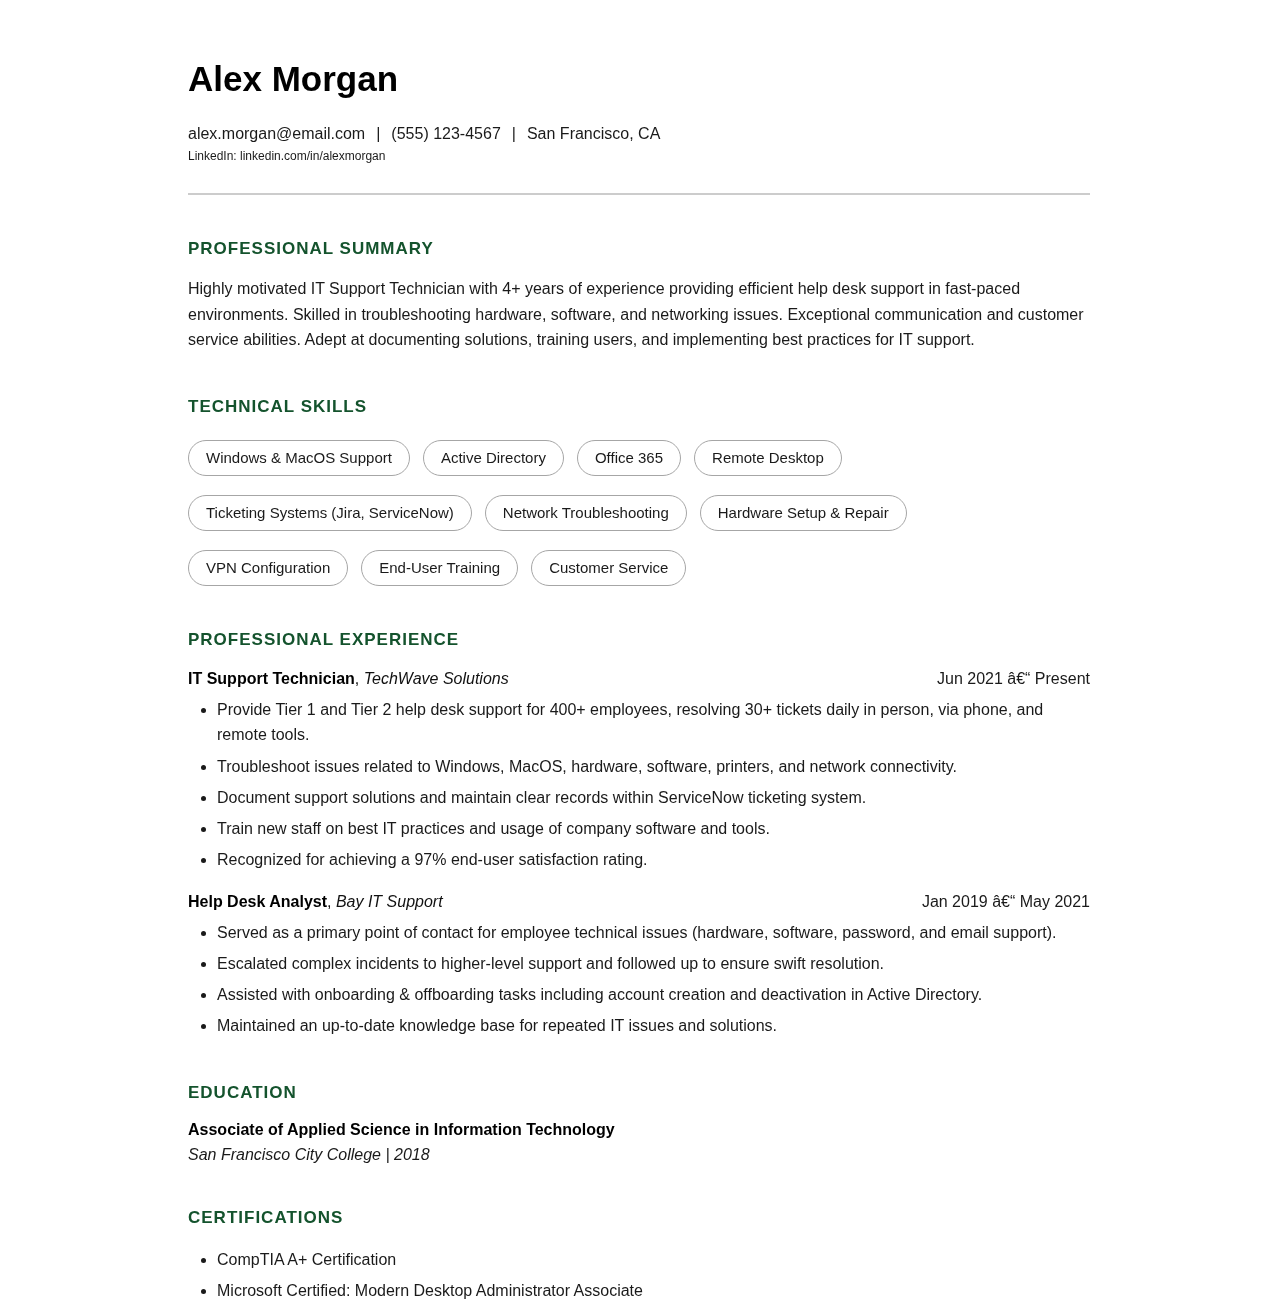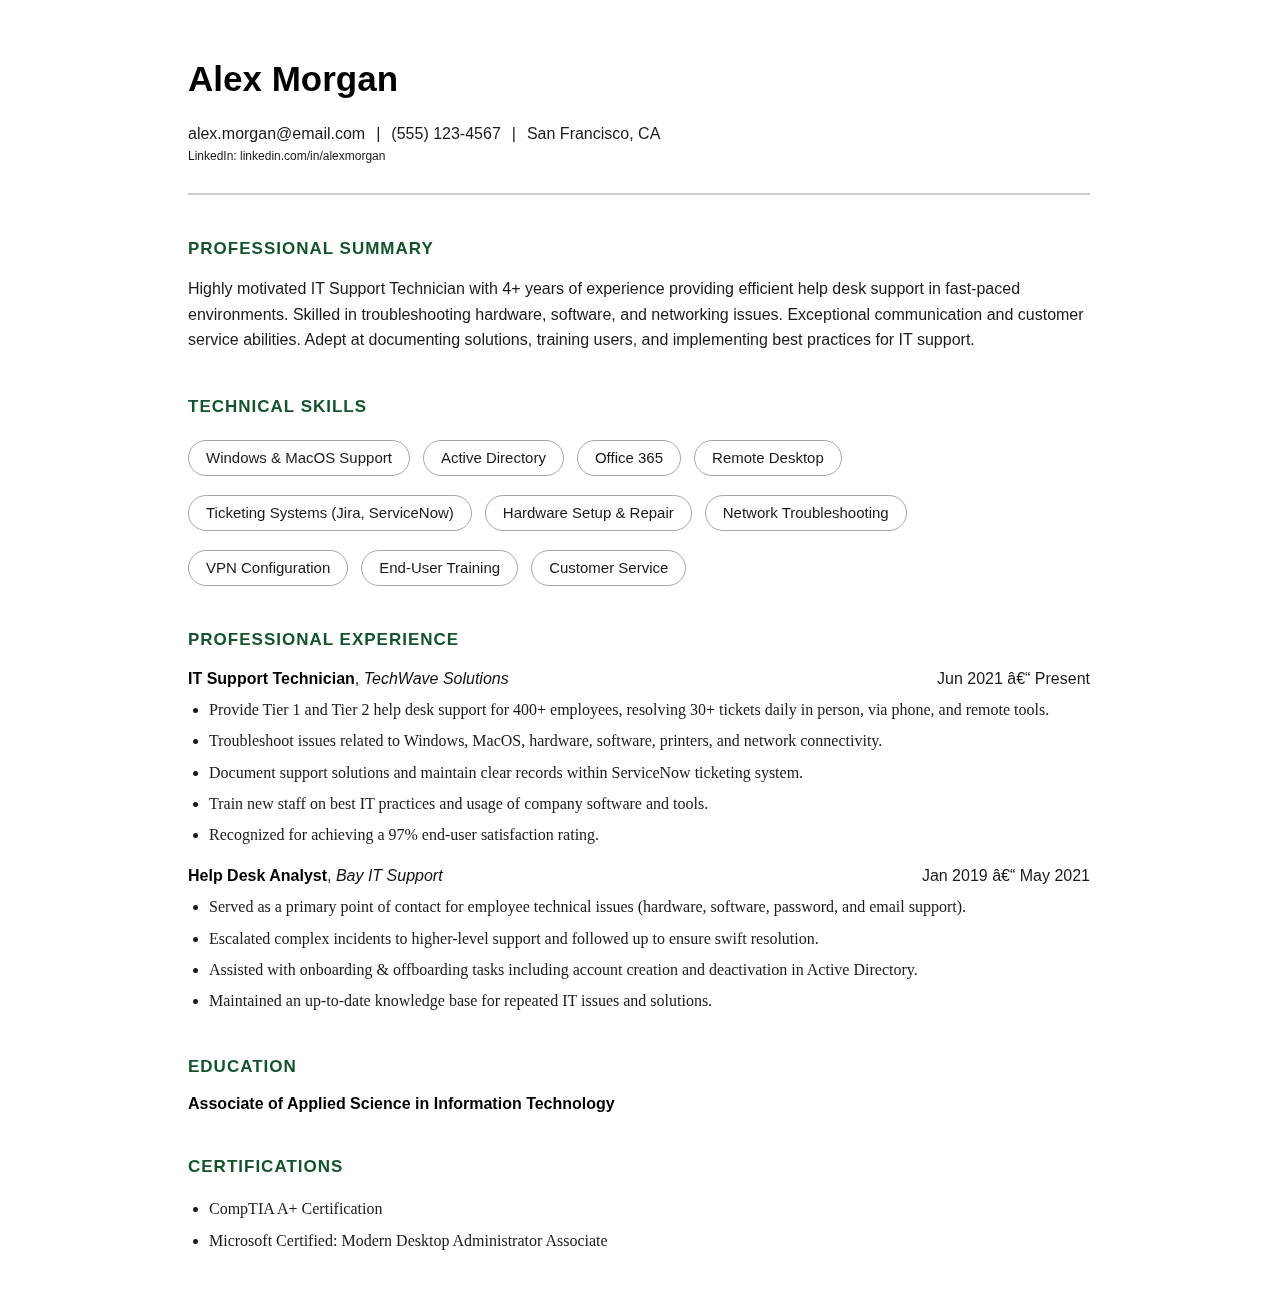--- a/index.html
+++ b/index.html
@@ -95,23 +95,22 @@
     margin: 19px 0 9px 0;
     gap: 44px;
   }
   .job-header:first-of-type { margin-top: 20px; }
   .job-title { font-weight: bold; color: #000000; }
   .job-sep { white-space: pre; }
   .job-company { font-style: italic; }
   .job-dates { font-size: 16px; color: #1a1a1a; }
 
   ul.bullets {
-    margin: 0;
+    margin: 8px;
     padding-left: 21px;
-    font-family: Liberation Serif, serif;
   }
   ul.bullets li {
     font-size: 16px;
     line-height: 1.58;
     margin-bottom: 6px;
     color: #1a1a1a;
   }
 
   
   .edu-degree {
@@ -152,22 +151,22 @@
   <section class="section">
     <h2 class="section-title">TECHNICAL SKILLS</h2>
     <div class="skills-row">
       <span class="skill-pill">Windows &amp; MacOS Support</span>
       <span class="skill-pill">Active Directory</span>
       <span class="skill-pill">Office 365</span>
       <span class="skill-pill">Remote Desktop</span>
     </div>
     <div class="skills-row">
       <span class="skill-pill">Ticketing Systems (Jira, ServiceNow)</span>
+      <span class="skill-pill">Network Troubleshooting</span>
       <span class="skill-pill">Hardware Setup &amp; Repair</span>
-      <span class="skill-pill">Network Troubleshooting</span>
     </div>
     <div class="skills-row">
       <span class="skill-pill">VPN Configuration</span>
       <span class="skill-pill">End-User Training</span>
       <span class="skill-pill">Customer Service</span>
     </div>
   </section>
 
   <section class="section">
     <h2 class="section-title">PROFESSIONAL EXPERIENCE</h2>
@@ -200,20 +199,21 @@
         <li>Escalated complex incidents to higher-level support and followed up to ensure swift resolution.</li>
         <li>Assisted with onboarding &amp; offboarding tasks including account creation and deactivation in Active Directory.</li>
         <li>Maintained an up-to-date knowledge base for repeated IT issues and solutions.</li>
       </ul>
     </div>
   </section>
 
   <section class="section">
     <h2 class="section-title">EDUCATION</h2>
     <p class="edu-degree">Associate of Applied Science in Information Technology</p>
+    <p class="edu-school">San Francisco City College | 2018</p>
   </section>
 
   <section class="section certs">
     <h2 class="section-title">CERTIFICATIONS</h2>
     <ul class="bullets">
       <li>CompTIA A+ Certification</li>
       <li>Microsoft Certified: Modern Desktop Administrator Associate</li>
     </ul>
   </section>
 

